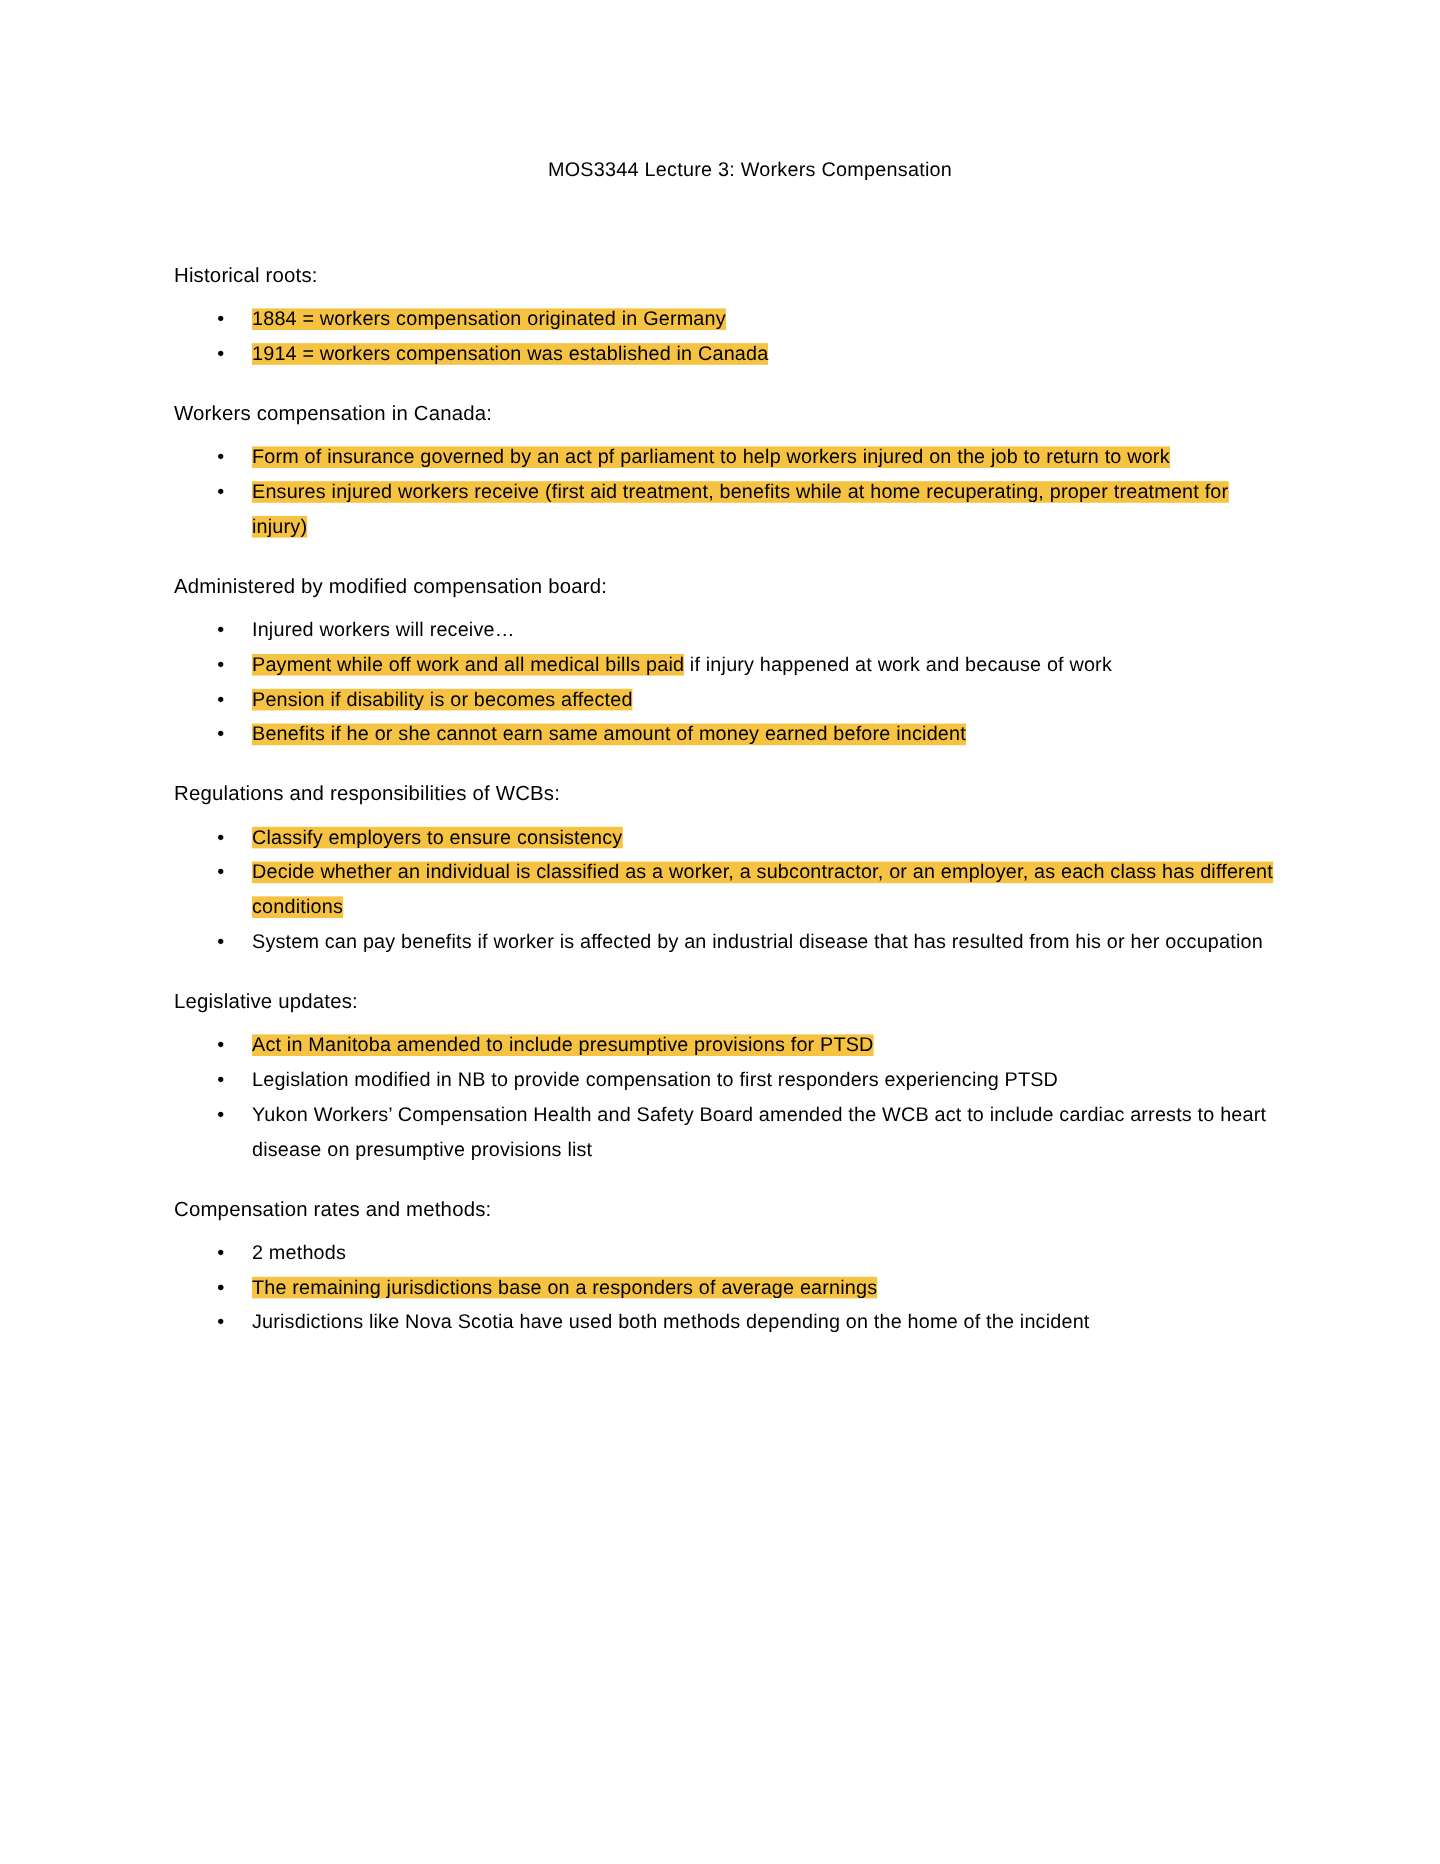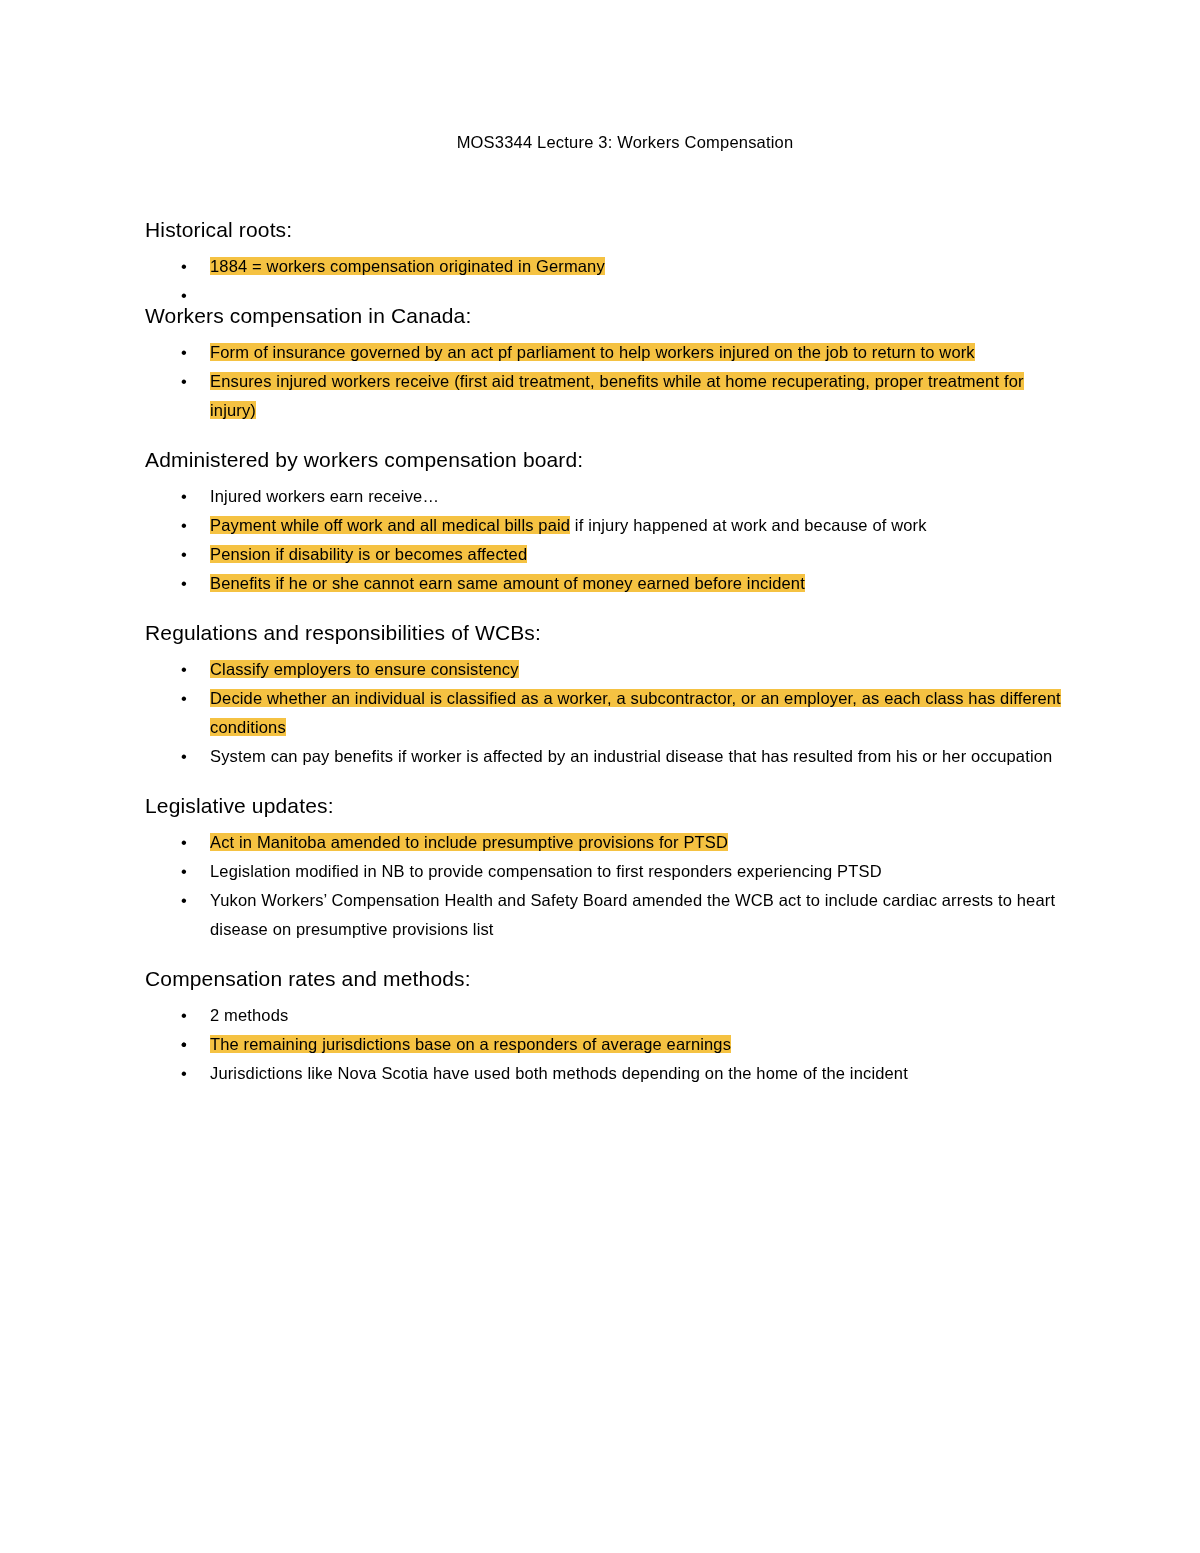--- a/index.html
+++ b/index.html
@@ -27,21 +27,21 @@
   }
   .doc-title {
     text-align: center;
     font-size: 16.5px;
     line-height: 29px;
     letter-spacing: 0.2px;
     margin: 0 0 58px 0;
     padding-left: 40px;
   }
   .section-heading {
-    font-size: 21px;
+    font-size: 17px;
     line-height: 29px;
     letter-spacing: 0.15px;
     margin: 0;
     padding: 0;
   }
   ul.bullets {
     list-style: none;
     margin: 8px 0 20px 0;
     padding: 0;
   }
@@ -72,30 +72,30 @@
 </head>
 <body>
 
 <div class="page">
   <div class="content">
     <div class="doc-title">MOS3344 Lecture 3: Workers Compensation</div>
     <div id="sections-root">
         <div class="section-heading">Historical roots:</div>
         <ul class="bullets">
           <li><span class="dot">•</span><span class="txt hl">1884 = workers compensation originated in Germany</span></li>
-          <li><span class="dot">•</span></li>
+          <li><span class="dot">•</span><span class="txt hl">1914 = workers compensation was established in Canada</span></li>
         </ul>
         <div class="section-heading">Workers compensation in Canada:</div>
         <ul class="bullets">
           <li><span class="dot">•</span><span class="txt hl">Form of insurance governed by an act pf parliament to help workers injured on the job to return to work</span></li>
           <li><span class="dot">•</span><span class="txt hl">Ensures injured workers receive (first aid treatment, benefits while at home recuperating, proper treatment for injury)</span></li>
         </ul>
-        <div class="section-heading">Administered by workers compensation board:</div>
+        <div class="section-heading">Administered by modified compensation board:</div>
         <ul class="bullets">
-          <li><span class="dot">•</span><span class="txt">Injured workers earn receive…</span></li>
+          <li><span class="dot">•</span><span class="txt">Injured workers will receive…</span></li>
           <li><span class="dot">•</span><span class="txt hl">Payment while off work and all medical bills paid</span><span class="txt"> if injury happened at work and because of work</span></li>
           <li><span class="dot">•</span><span class="txt hl">Pension if disability is or becomes affected</span></li>
           <li><span class="dot">•</span><span class="txt hl">Benefits if he or she cannot earn same amount of money earned before incident</span></li>
         </ul>
         <div class="section-heading">Regulations and responsibilities of WCBs:</div>
         <ul class="bullets">
           <li><span class="dot">•</span><span class="txt hl">Classify employers to ensure consistency</span></li>
           <li><span class="dot">•</span><span class="txt hl">Decide whether an individual is classified as a worker, a subcontractor, or an employer, as each class has different conditions</span></li>
           <li><span class="dot">•</span><span class="txt">System can pay benefits if worker is affected by an industrial disease that has resulted from his or her occupation</span></li>
         </ul>

